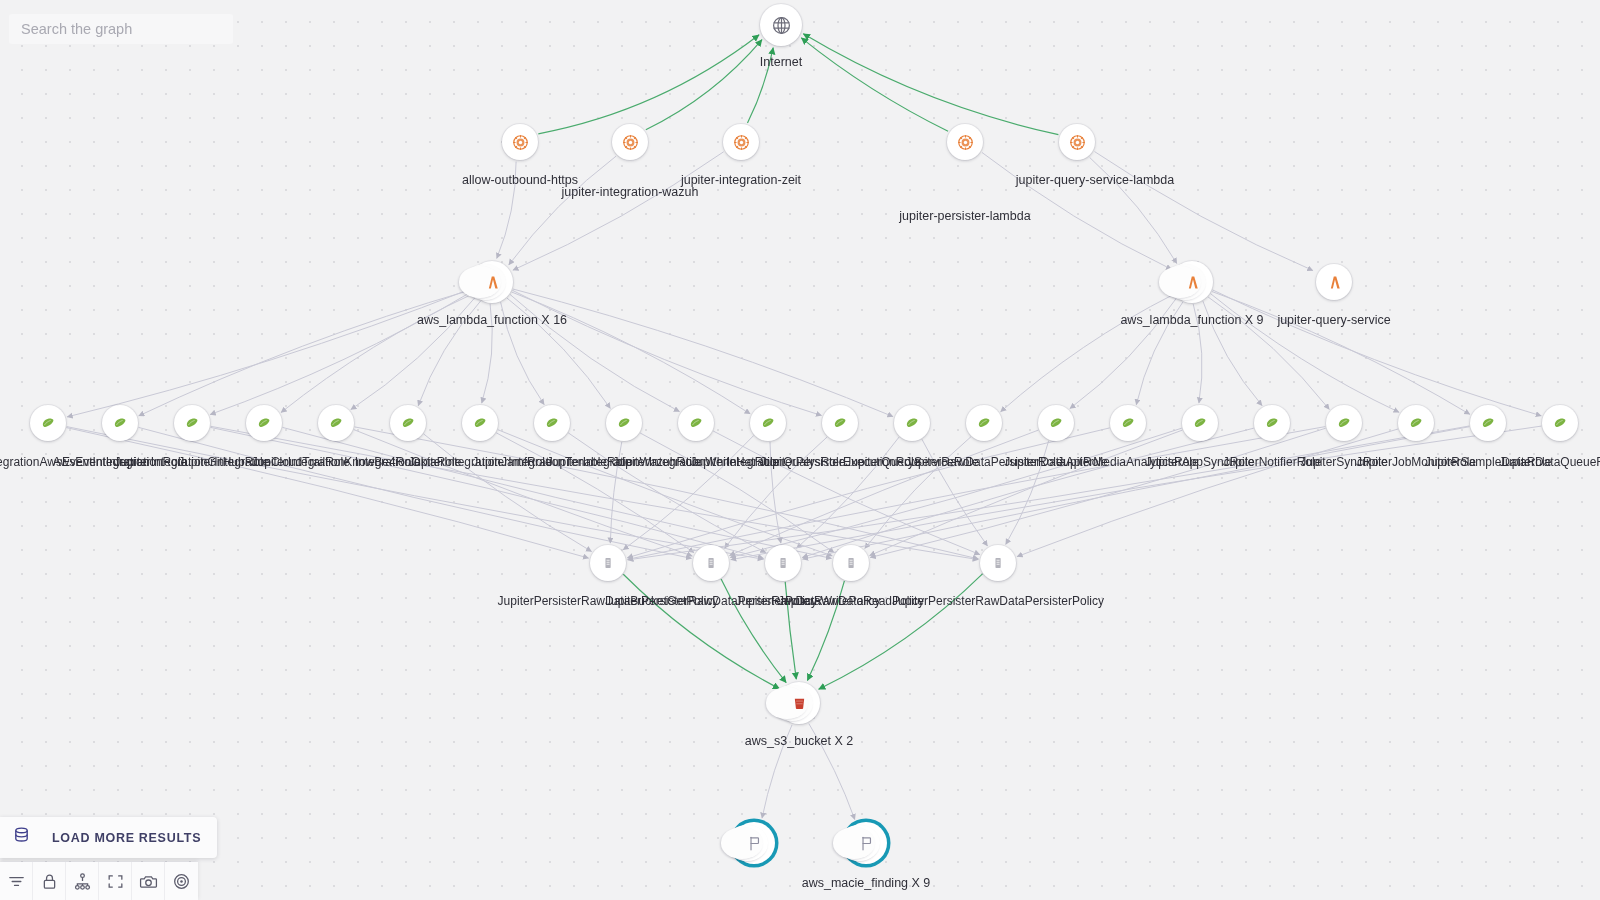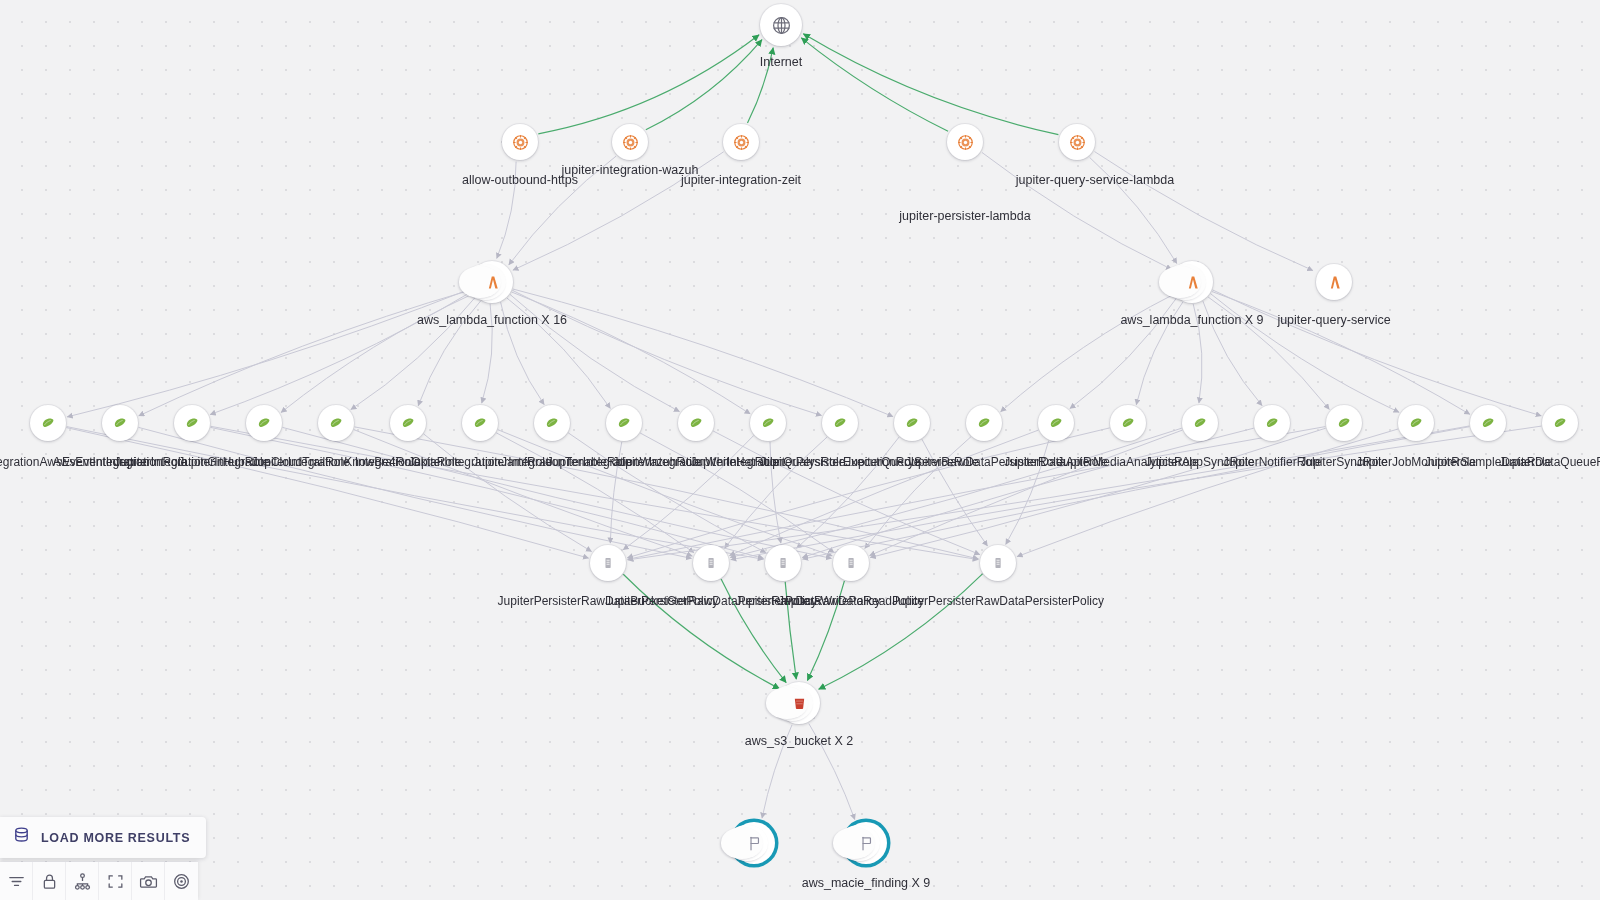--- a/index.html
+++ b/index.html
@@ -79,21 +79,21 @@
     color: #2f2f38;
     z-index: 6;
     pointer-events: none;
   }
   .label.small { font-size: 12px; }
 
   
   #load-more {
     position: absolute;
     left: 0px; bottom: 42px;
-    display: flex; align-items: center; gap: 10px;
+    display: flex; align-items: center; gap: 21px;
     background: #fbfbfc;
     border-radius: 0 4px 4px 0;
     padding: 9px 16px 9px 12px;
     box-shadow: 0 1px 4px rgba(40,40,60,.17);
     cursor: pointer;
     z-index: 40;
   }
   #load-more .lm-text {
     font-size: 12.5px;
     letter-spacing: .7px;
@@ -114,20 +114,21 @@
     cursor: pointer;
     border-right: 1px solid #ededf0;
   }
   #toolbar .tb:last-child { border-right: none; }
 </style>
 </head>
 <body>
 
 <div id="canvas">
 
+  <input id="search-box" type="text" placeholder="Search the graph" style="">
 
   <svg id="edges" viewBox="0 0 1600 900">
     <defs>
       <marker id="ar-grey" markerWidth="7" markerHeight="7" refX="5.6" refY="3" orient="auto">
         <path d="M0,0 L6,3 L0,6 z" fill="#b6b6c4"></path>
       </marker>
       <marker id="ar-green" markerWidth="7" markerHeight="7" refX="5.6" refY="3" orient="auto">
         <path d="M0,0 L6,3 L0,6 z" fill="#2e9e56"></path>
       </marker>
     </defs>
@@ -255,21 +256,21 @@
           <line x1="1.6" y1="12" x2="5" y2="12"></line>
               <line x1="19" y1="12" x2="22.4" y2="12"></line>
           <line x1="4.6" y1="4.6" x2="7" y2="7"></line>
               <line x1="17" y1="17" x2="19.4" y2="19.4"></line>
           <line x1="19.4" y1="4.6" x2="17" y2="7"></line>
               <line x1="7" y1="17" x2="4.6" y2="19.4"></line>
         </g>
           </svg>
         </span>
       </div>
-      <div class="label" style="left: 630px; top: 163px; text-align: right;">jupiter-integration-wazuh</div>
+      <div class="label" style="left: 630px; top: 185px; text-align: right;">jupiter-integration-wazuh</div>
       <div class="node" style="left: 741px; top: 142px;">
         <span>
           <svg width="17" height="17" viewBox="0 0 24 24">
         <circle cx="12" cy="12" r="9.5" fill="none" stroke="#e8803a" stroke-width="1.7"></circle>
         <circle cx="12" cy="12" r="5.6" fill="#e8803a" opacity=".85"></circle>
         <circle cx="12" cy="12" r="2.4" fill="#fff"></circle>
         <g stroke="#e8803a" stroke-width="1.5">
           <line x1="12" y1="1.6" x2="12" y2="5"></line>
               <line x1="12" y1="19" x2="12" y2="22.4"></line>
           <line x1="1.6" y1="12" x2="5" y2="12"></line>

